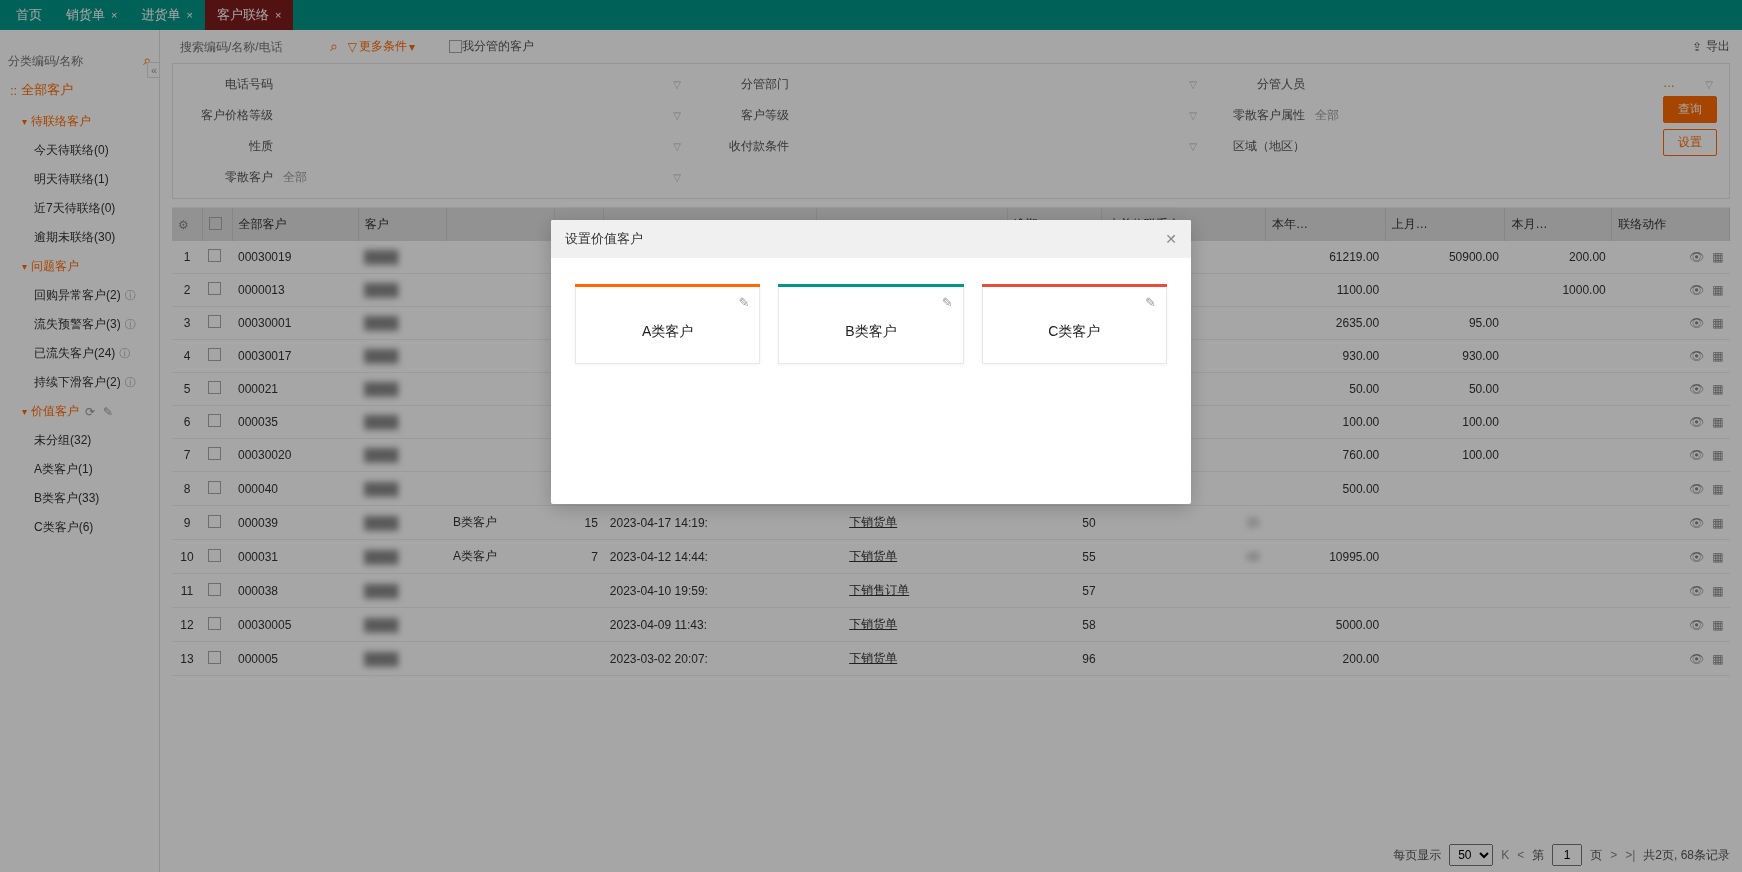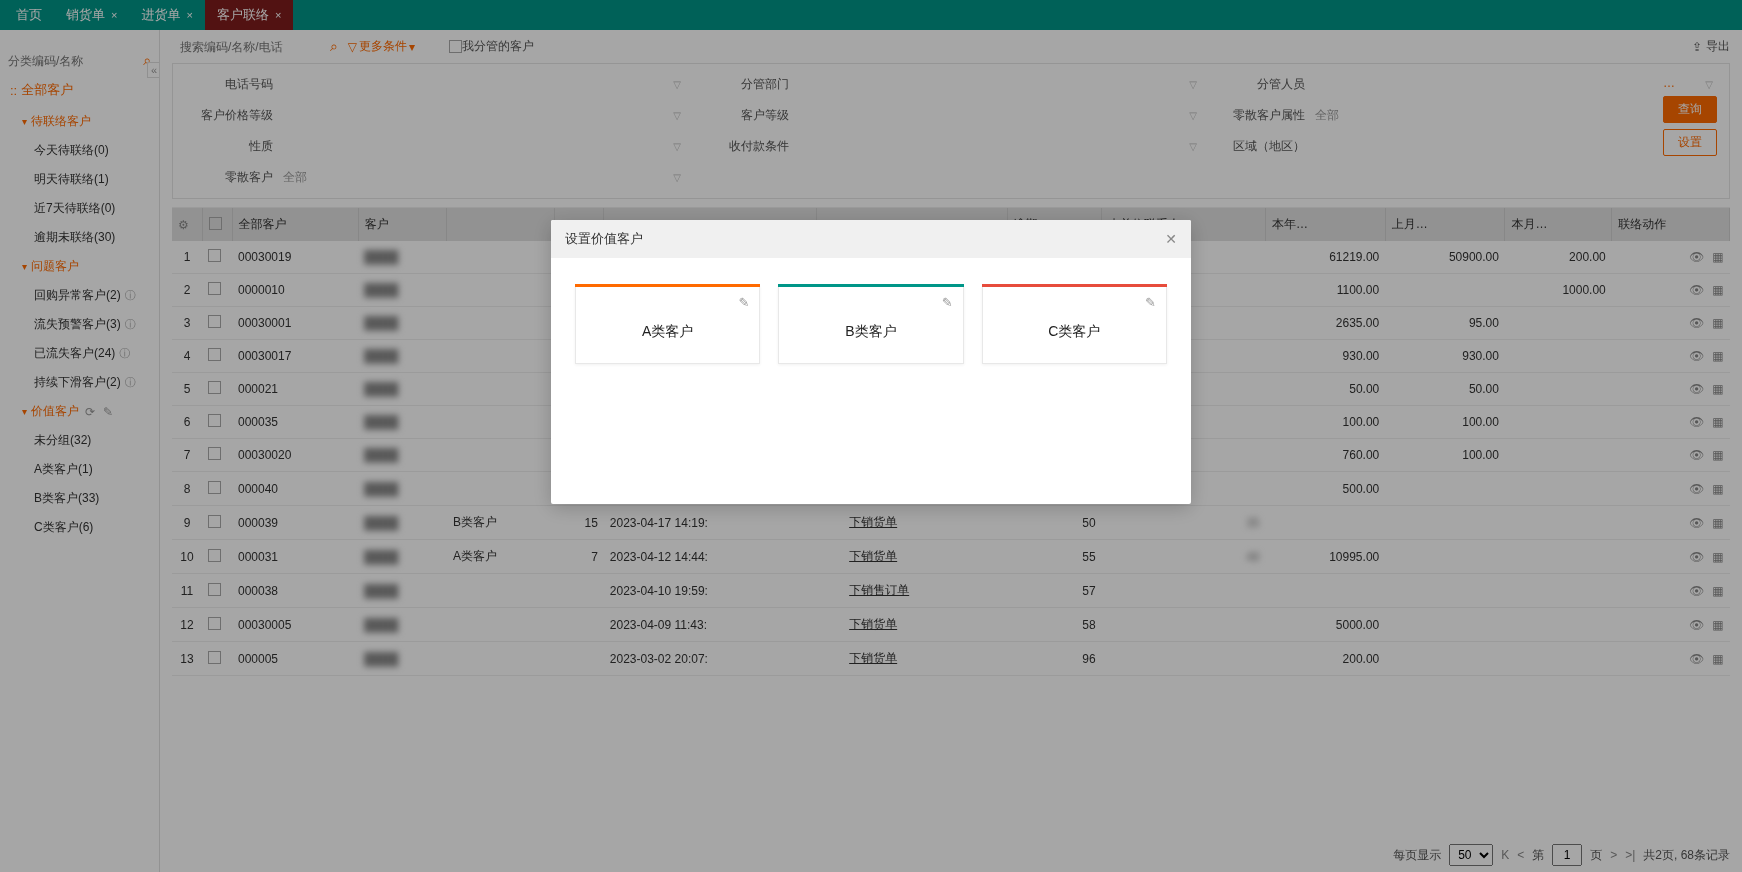--- a/index.html
+++ b/index.html
@@ -291,21 +291,21 @@
               <td>
                 <div class="action-icons">
                   <span>👁</span>
                   <span>▦</span>
                 </div>
               </td>
             </tr>
             <tr>
               <td style="text-align:center">2</td>
               <td><span class="chk"></span></td>
-              <td>0000010</td>
+              <td>0000013</td>
               <td><span class="blur">████</span></td>
               <td></td>
               <td class="r"></td>
               <td></td>
               <td></td>
               <td class="r"></td>
               <td class="r"><span class="blur"></span></td>
               <td class="r">1100.00</td>
               <td class="r"></td>
               <td class="r">1000.00</td>

